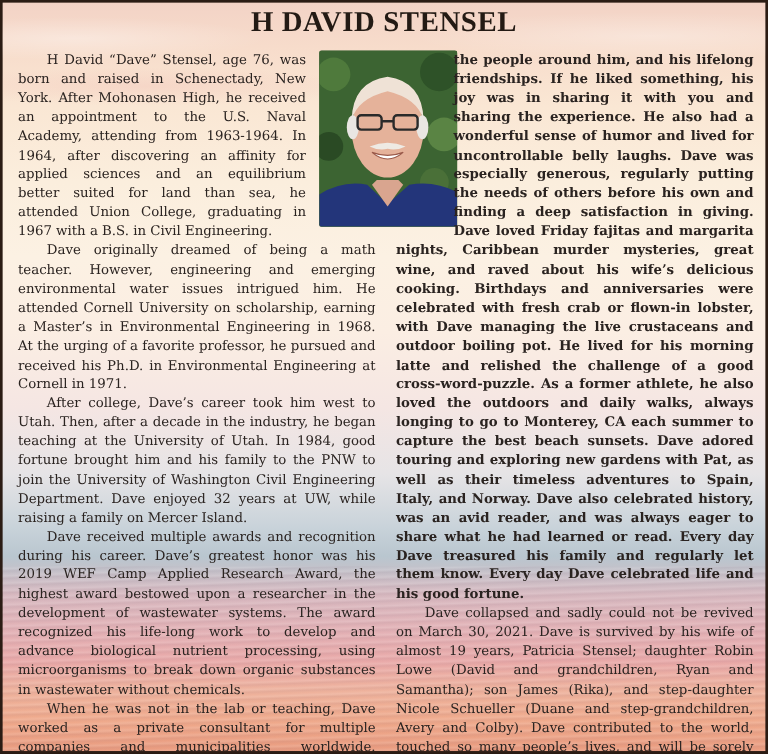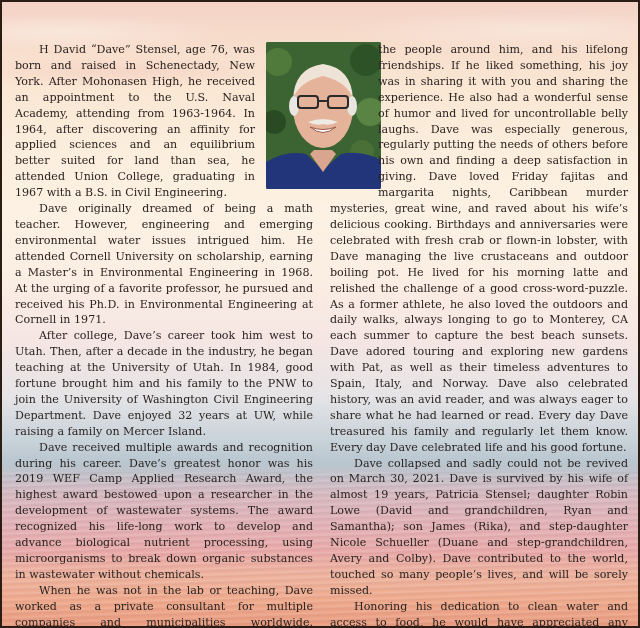--- a/index.html
+++ b/index.html
@@ -65,21 +65,21 @@
       color: #2a2320;
       text-align: justify;
     }
     .col-left {
       position: absolute; left: 13px; top: 40px; width: 298px;
     }
     .col-right {
       position: absolute; left: 328px; top: 40px; width: 298px;
     }
     .col-left p, .col-right p { margin: 0; text-indent: 24px; }
-    .col-right p.cont { text-indent: 0; }
+    .col-right p.cont { text-indent: 0; font-weight: bold; }
     .photo-wrap {
       position: absolute; left: 264px; top: 40px;
       width: 115px; height: 147px;
       border-radius: 2px;
       overflow: hidden;
       background: #355c2e;
     }
     .left-flow { width: 298px; }
     .left-flow .spacer-right {
       float: right; width: 58px; height: 148px;
@@ -88,20 +88,21 @@
       float: left; width: 60px; height: 150px; margin-left: -12px;
     }
   </style>
 </head>
 <body>
 
 <div class="frame">
   <div class="clouds"></div>
   <div class="ripples"></div>
 
+  <h1 class="title">H DAVID STENSEL</h1>
 
   <div class="col-left body-text">
     <div class="left-flow">
       <div class="spacer-right"></div>
       <p>H David “Dave” Stensel, age 76, was born and raised in Schenectady, New York. After Mohonasen High, he received an appointment to the U.S. Naval Academy, attending from 1963-1964. In 1964, after discovering an affinity for applied sciences and an equilibrium better suited for land than sea, he attended Union College, graduating in 1967 with a B.S. in Civil Engineering.</p>
       <p>Dave originally dreamed of being a math teacher. However, engineering and emerging environmental water issues intrigued him. He attended Cornell University on scholarship, earning a Master’s in Environmental Engineering in 1968. At the urging of a favorite professor, he pursued and received his Ph.D. in Environmental Engineering at Cornell in 1971.</p>
       <p>After college, Dave’s career took him west to Utah. Then, after a decade in the industry, he began teaching at the University of Utah. In 1984, good fortune brought him and his family to the PNW to join the University of Washington Civil Engineering Department. Dave enjoyed 32 years at UW, while raising a family on Mercer Island.</p>
       <p>Dave received multiple awards and recognition during his career. Dave’s greatest honor was his 2019 WEF Camp Applied Research Award, the highest award bestowed upon a researcher in the development of wastewater systems. The award recognized his life-long work to develop and advance biological nutrient processing, using microorganisms to break down organic substances in wastewater without chemicals.</p>
       <p>When he was not in the lab or teaching, Dave worked as a private consultant for multiple companies and municipalities worldwide. Everything he did professionally was done with a desire to enable clean water to be returned to the environment.</p>
 

